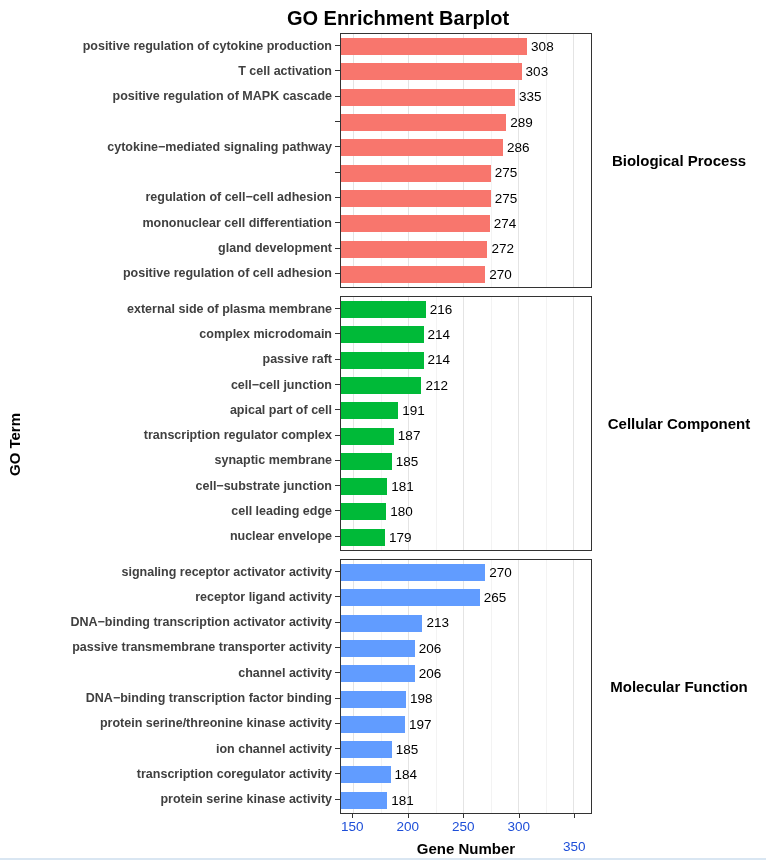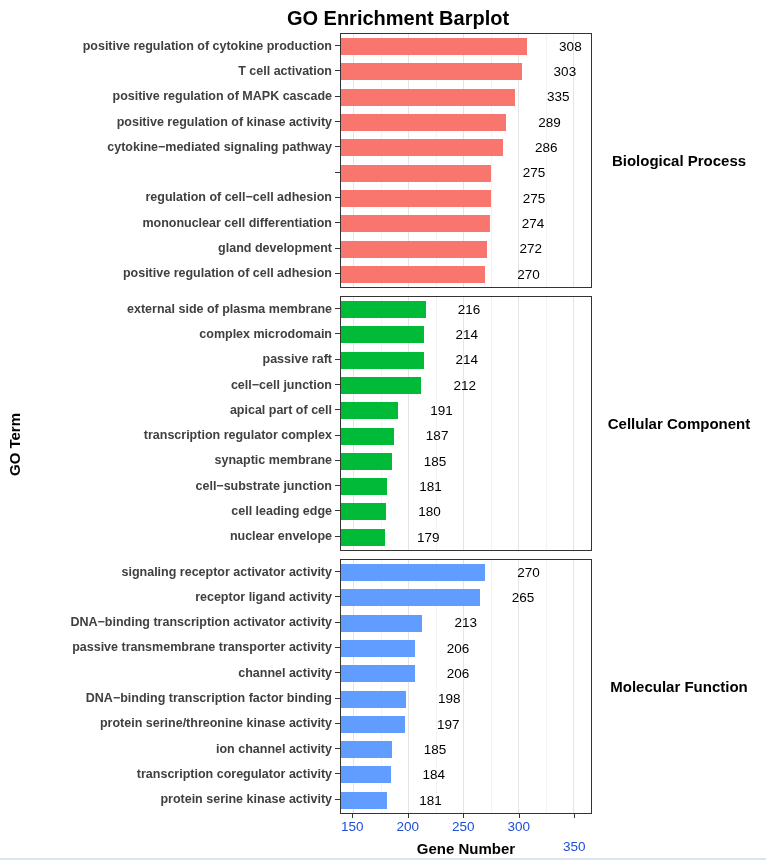--- a/index.html
+++ b/index.html
@@ -27,21 +27,21 @@
     white-space:nowrap; padding-right:3px;
   }
   .y-tick { width:5px; height:1px; background:#333333; flex:0 0 auto; }
   .panel {
     width:250px; border:1px solid #333333; position:relative; background:#ffffff;
     box-sizing:content-box;
   }
   .gridline { position:absolute; top:0; bottom:0; width:1px; z-index:0; }
   .gridline.major { background:#e4e4e4; }
   .gridline.minor { background:#f3f3f3; }
-  .bar-row { height:25.3px; display:flex; align-items:center; position:relative; z-index:1;gap:28px; }
+  .bar-row { height:25.3px; display:flex; align-items:center; position:relative; z-index:1; }
   .bar { height:17px; flex:0 0 auto; }
   .bar-value { font-size:13.5px; color:#000; margin-left:4px; line-height:1; white-space:nowrap; }
   .strip-col {
     width:174px; display:flex; align-items:center; justify-content:center;
   }
   .strip-label { font-size:15px; font-weight:bold; color:#000; white-space:nowrap; }
   .x-axis { position:relative; height:24px; margin-left:310px; width:252px; }
   .x-tick-mark { position:absolute; top:0; width:1px; height:4px; background:#333333; }
   .x-tick-label {
     position:absolute; top:5px; transform:translateX(-50%);
@@ -72,21 +72,20 @@
               </div>
               <div class="term-row">
                 <div class="term-text">T cell activation</div>
                 <div class="y-tick"></div>
               </div>
               <div class="term-row">
                 <div class="term-text">positive regulation of MAPK cascade</div>
                 <div class="y-tick"></div>
               </div>
               <div class="term-row">
-                <div class="term-text">positive regulation of kinase activity</div>
                 <div class="y-tick"></div>
               </div>
               <div class="term-row">
                 <div class="term-text">cytokine−mediated signaling pathway</div>
                 <div class="y-tick"></div>
               </div>
               <div class="term-row">
                 <div class="y-tick"></div>
               </div>
               <div class="term-row">

